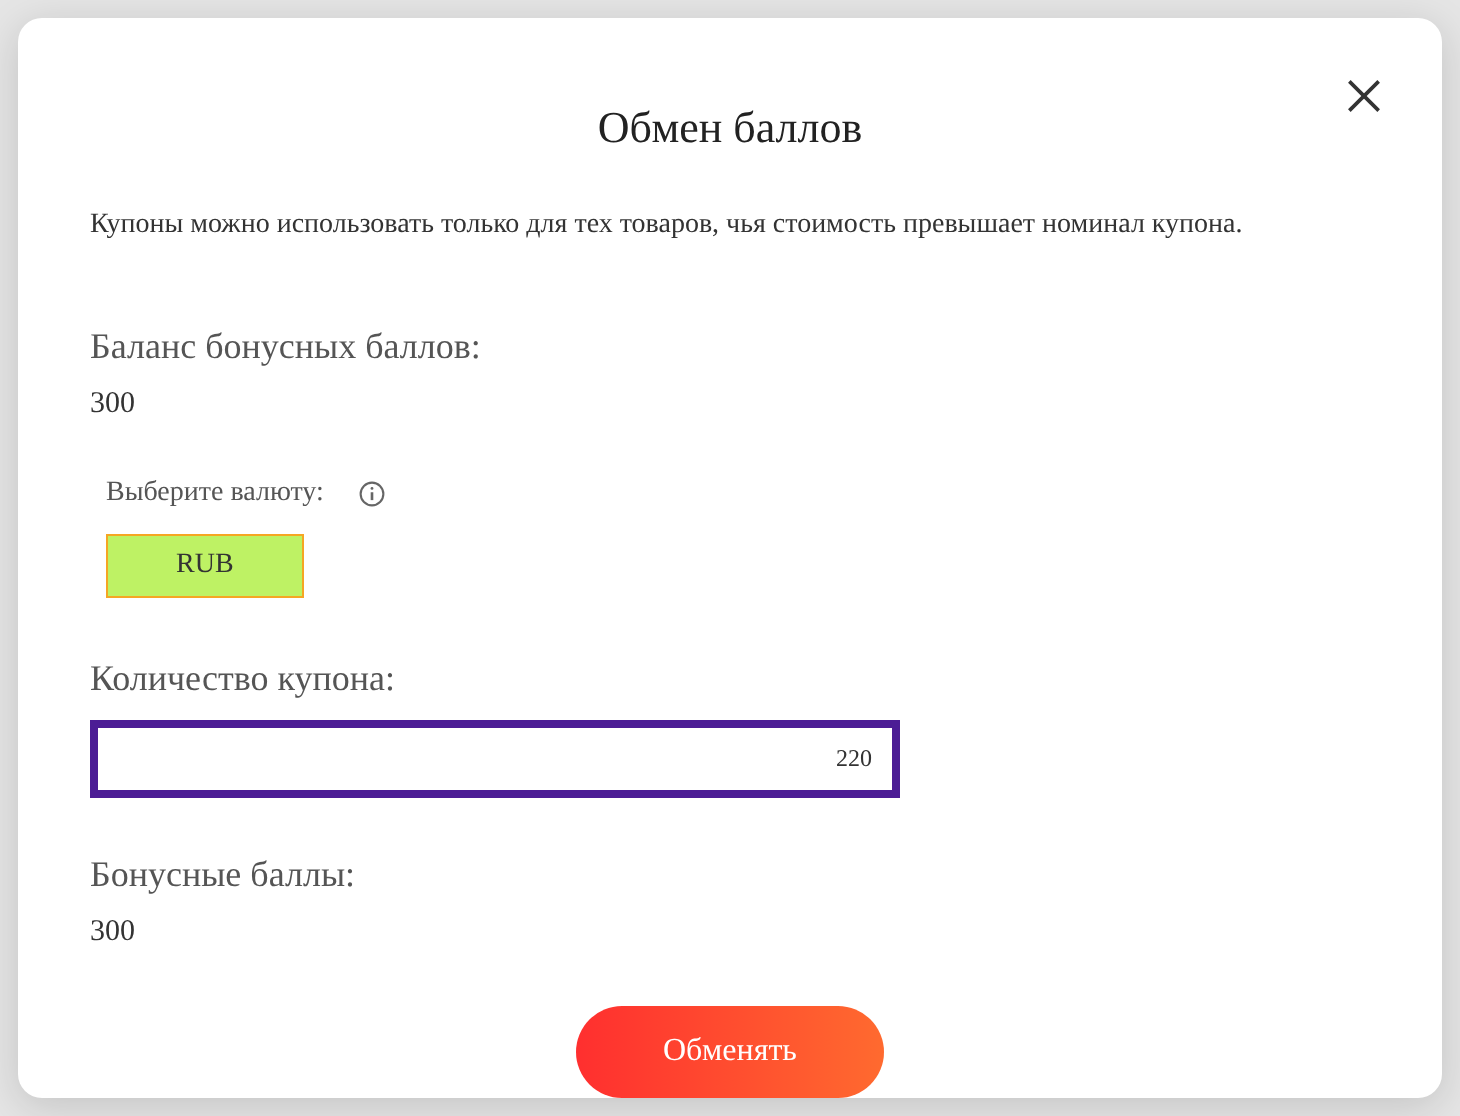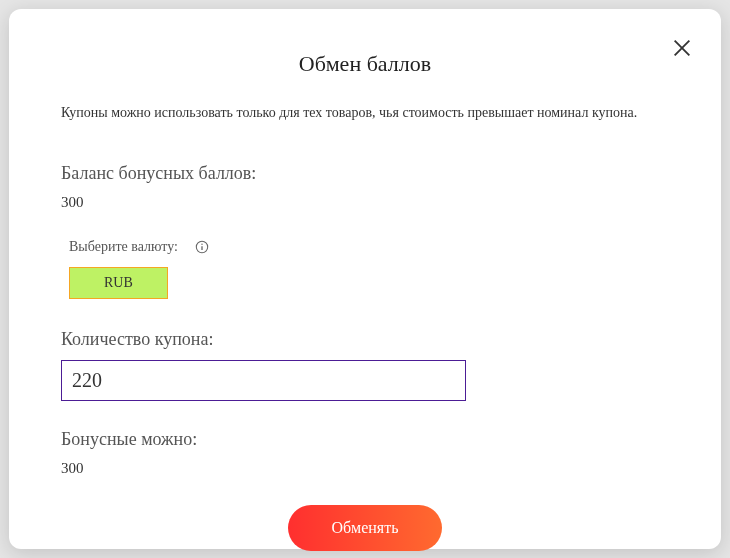--- a/index.html
+++ b/index.html
@@ -16,21 +16,21 @@
       align-items: center;
       justify-content: center;
     }
     .modal {
       background: #fff;
       width: 712px;
       height: 540px;
       border-radius: 12px;
       box-shadow: 0 4px 20px rgba(0,0,0,0.15);
       position: relative;
-      padding: 24px 52px;
+      padding: 24px 36px;
     }
     .close-icon {
       position: absolute;
       top: 28px;
       right: 28px;
       width: 22px;
       height: 22px;
       cursor: pointer;
       color: #333;
     }
@@ -85,25 +85,26 @@
       color: #333;
       padding: 7px 34px;
       font-size: 14px;
       font-family: inherit;
       cursor: pointer;
       margin-top: 2px;
     }
     .input-field {
       width: 405px;
       padding: 8px 10px;
-      font-size: 20px;
+      font-size: 12px;
       font-family: inherit;
-      border: 1px solid #4c1d95;
+      border: 4px solid #4c1d95;
       outline: none;
       color: #333;
+      text-align: right;
     }
     .submit-button {
       display: block;
       margin: 20px auto 4px;
       background: linear-gradient(90deg, #ff2f2f 0%, #ff6a2f 100%);
       color: #fff;
       border: none;
       padding: 14px 44px;
       font-size: 16px;
       font-family: Liberation Serif, serif;
@@ -155,18 +156,18 @@
     </div>
     <button class="currency-button">RUB</button>
   </div>
 
   <div class="field-group">
     <div class="field-label">Количество купона:</div>
     <input type="text" class="input-field" value="220" style="">
   </div>
 
   <div class="field-group">
-    <div class="field-label">Бонусные можно:</div>
+    <div class="field-label">Бонусные баллы:</div>
     <div class="field-value">300</div>
   </div>
 
   <button class="submit-button">Обменять</button>
 </div>
 
 </body></html>

